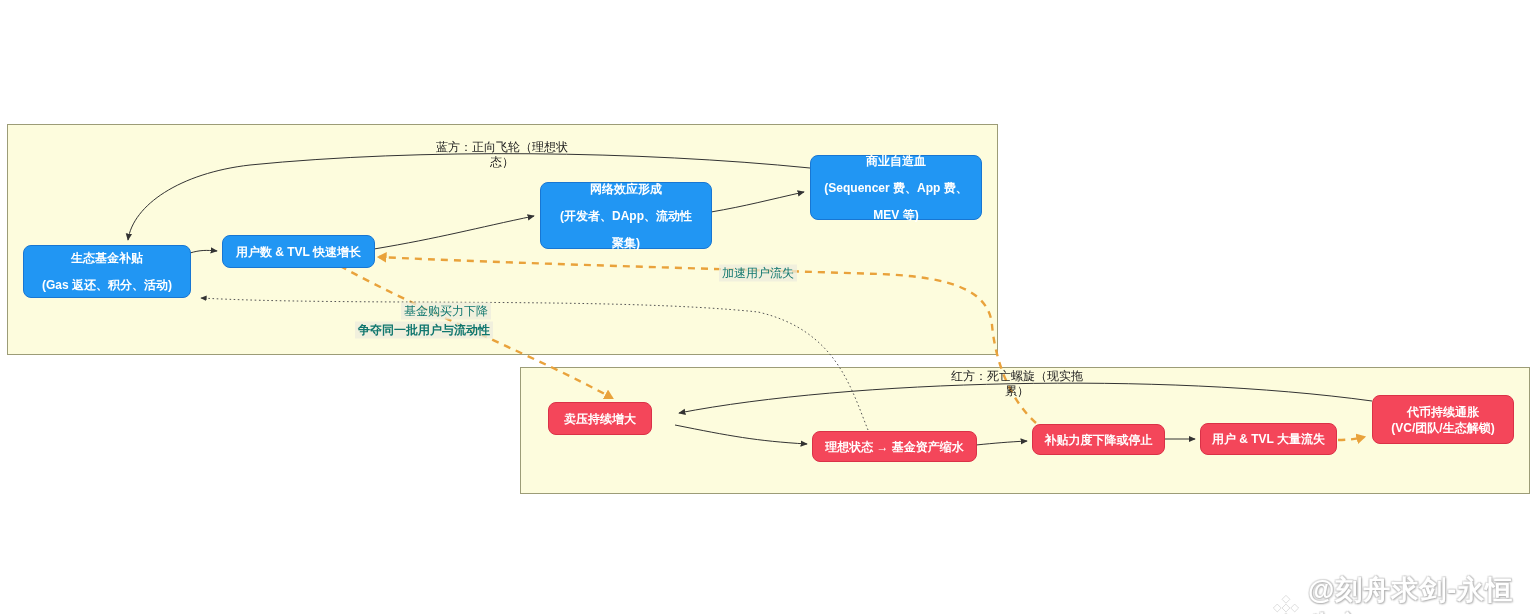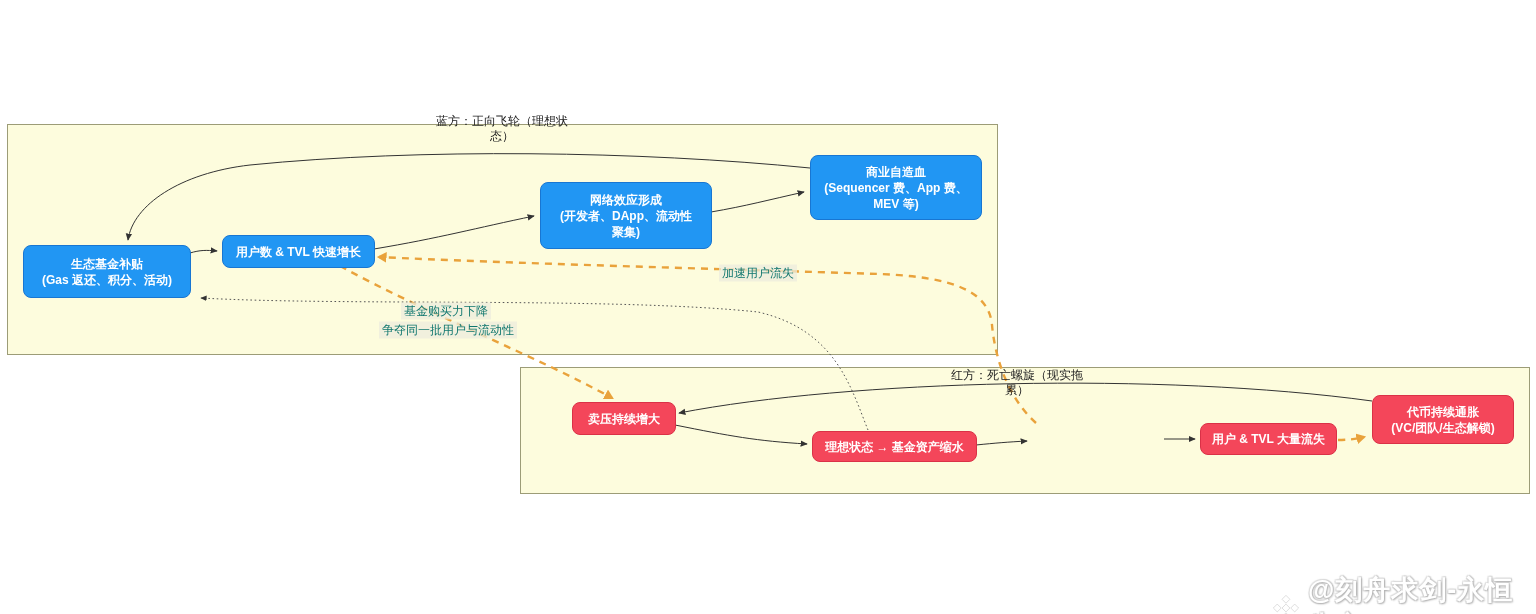--- a/index.html
+++ b/index.html
@@ -3,21 +3,21 @@
 <meta charset="utf-8">
 <style>
   html,body{margin:0;padding:0;background:#fff;}
   #stage{position:relative;width:1536px;height:614px;background:#fff;overflow:hidden;
          font-family:"Liberation Sans","DejaVu Sans",sans-serif;}
   .cluster{position:absolute;background:var(--cluster-fill);border:1px solid var(--cluster-border);}
   .cluster-label{position:absolute;font-size:12px;line-height:15px;color:#222;text-align:center;z-index:3;}
   .node{position:absolute;display:flex;flex-direction:column;justify-content:center;align-items:center;
         border-radius:8px;color:#fff;font-weight:bold;font-size:12px;line-height:16px;text-align:center;
         z-index:4;white-space:nowrap;}
-  .node.blue{background:var(--blue-node-fill);border:1px solid var(--blue-node-border);}
+  .node.blue{background:var(--blue-node-fill);border:1px solid var(--blue-node-border);gap:11px;}
   .node.red{background:var(--red-node-fill);border:1px solid var(--red-node-border);}
   .edge-label{position:absolute;font-size:12px;color:#0f766e;background:rgba(236,236,220,0.75);
               padding:0 3px;white-space:nowrap;transform:translate(-50%,-50%);z-index:5;}
   #edges{position:absolute;left:0;top:0;z-index:2;pointer-events:none;}
   .edge-black{stroke:var(--edge-black);fill:none;stroke-width:1;}
   .edge-orange{stroke:var(--edge-orange);fill:none;stroke-width:2.4;stroke-dasharray:7 6;}
   .edge-dotted{stroke:var(--edge-dotted);fill:none;stroke-width:1;stroke-dasharray:1.6 2.6;}
   #mBlack path,#mGrayD path{fill:var(--edge-black);}
   #mOrange path{fill:var(--edge-orange);}
   .watermark{position:absolute;left:1272px;top:572px;display:flex;align-items:center;gap:8px;z-index:6;}
@@ -25,22 +25,22 @@
            text-shadow:0 0 1px #c9c9c9,1px 1px 2px #adadad,-1px -1px 1px #e3e3e3,1px -1px 1px #d5d5d5,-1px 1px 1px #d5d5d5;}
 </style>
 </head>
 <body>
 
 <div id="stage">
 
   <div class="cluster" style="left:7px;top:124px;width:989px;height:229px;"></div>
   <div class="cluster" style="left:520px;top:367px;width:1008px;height:125px;"></div>
 
-  <div class="cluster-label" style="left:432px;top:114px;width:140px;">蓝方：正向飞轮（理想状态）</div>
-  <div class="cluster-label" style="left:947px;top:369px;width:140px;font-family:Liberation Mono, monospace;">红方：死亡螺旋（现实拖累）</div>
+  <div class="cluster-label" style="left:432px;top:140px;width:140px;">蓝方：正向飞轮（理想状态）</div>
+  <div class="cluster-label" style="left:947px;top:369px;width:140px;">红方：死亡螺旋（现实拖累）</div>
 
   <svg id="edges" width="1536" height="614">
     <defs>
       <marker id="mBlack" viewBox="0 0 10 10" refX="8" refY="5" markerWidth="8" markerHeight="8" orient="auto-start-reverse">
         <path d="M0,1 L9,5 L0,9 z"></path>
       </marker>
       <marker id="mGrayD" viewBox="0 0 10 10" refX="8" refY="5" markerWidth="7" markerHeight="7" orient="auto-start-reverse">
         <path d="M0,1 L9,5 L0,9 z"></path>
       </marker>
       <marker id="mOrange" viewBox="0 0 10 10" refX="7" refY="5" markerWidth="4.5" markerHeight="4.5" orient="auto-start-reverse">
@@ -76,37 +76,40 @@
     <div>网络效应形成</div>
     <div>(开发者、DApp、流动性</div>
     <div>聚集)</div>
   </div>
   <div class="node blue" style="left:810px;top:155px;width:170px;height:63px;">
     <div>商业自造血</div>
     <div>(Sequencer 费、App 费、</div>
     <div>MEV 等)</div>
   </div>
 
-  <div class="node red" style="left:572px;top:402px;width:102px;height:31px;">
+  <div class="node red" style="left:548px;top:402px;width:102px;height:31px;">
     <div>卖压持续增大</div>
   </div>
   <div class="node red" style="left:812px;top:431px;width:163px;height:29px;">
     <div>理想状态 → 基金资产缩水</div>
+  </div>
+  <div class="node red" style="left:1032px;top:424px;width:131px;height:29px;">
+    <div>补贴力度下降或停止</div>
   </div>
   <div class="node red" style="left:1372px;top:395px;width:140px;height:47px;">
     <div>代币持续通胀</div>
     <div>(VC/团队/生态解锁)</div>
   </div>
   <div class="node red" style="left:1200px;top:423px;width:135px;height:30px;">
     <div>用户 &amp; TVL 大量流失</div>
   </div>
 
   <div class="edge-label" style="left:758px;top:273px;">加速用户流失</div>
   <div class="edge-label" style="left:446px;top:311px;">基金购买力下降</div>
-  <div class="edge-label" style="left:448px;top:330px;">争夺同一批用户与流动性</div>
+  <div class="edge-label" style="left:424px;top:330px;font-weight:bold;">争夺同一批用户与流动性</div>
 
   <div class="watermark">
     <svg width="32" height="32" viewBox="0 0 32 32">
       <g fill="#ffffff" stroke="#cfcfcf" stroke-width="0.8">
         <path d="M16 1.5 L20.5 6 L16 10.5 L11.5 6 Z"></path>
         <path d="M16 21.5 L20.5 26 L16 30.5 L11.5 26 Z"></path>
         <path d="M6 11.5 L10.5 16 L6 20.5 L1.5 16 Z"></path>
         <path d="M26 11.5 L30.5 16 L26 20.5 L21.5 16 Z"></path>
         <path d="M16 11.5 L20.5 16 L16 20.5 L11.5 16 Z"></path>
       </g>

